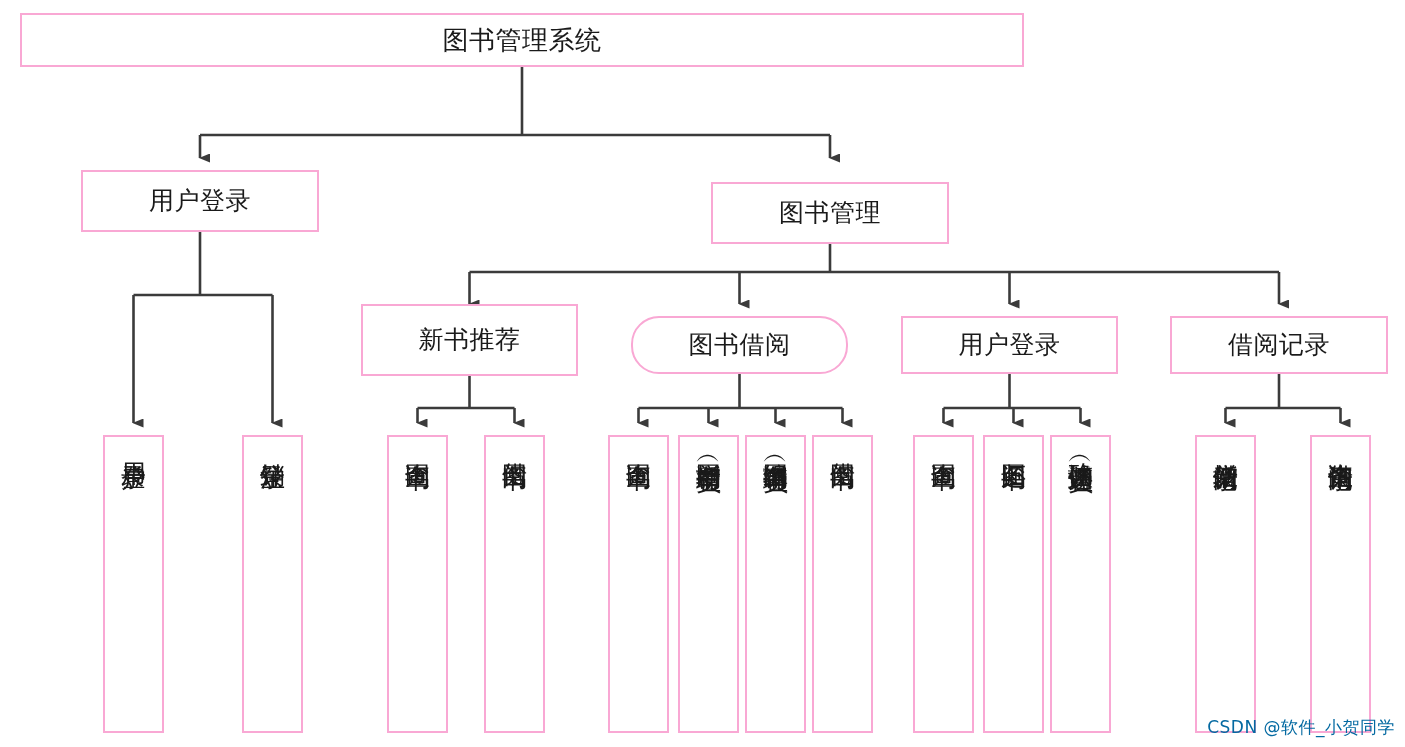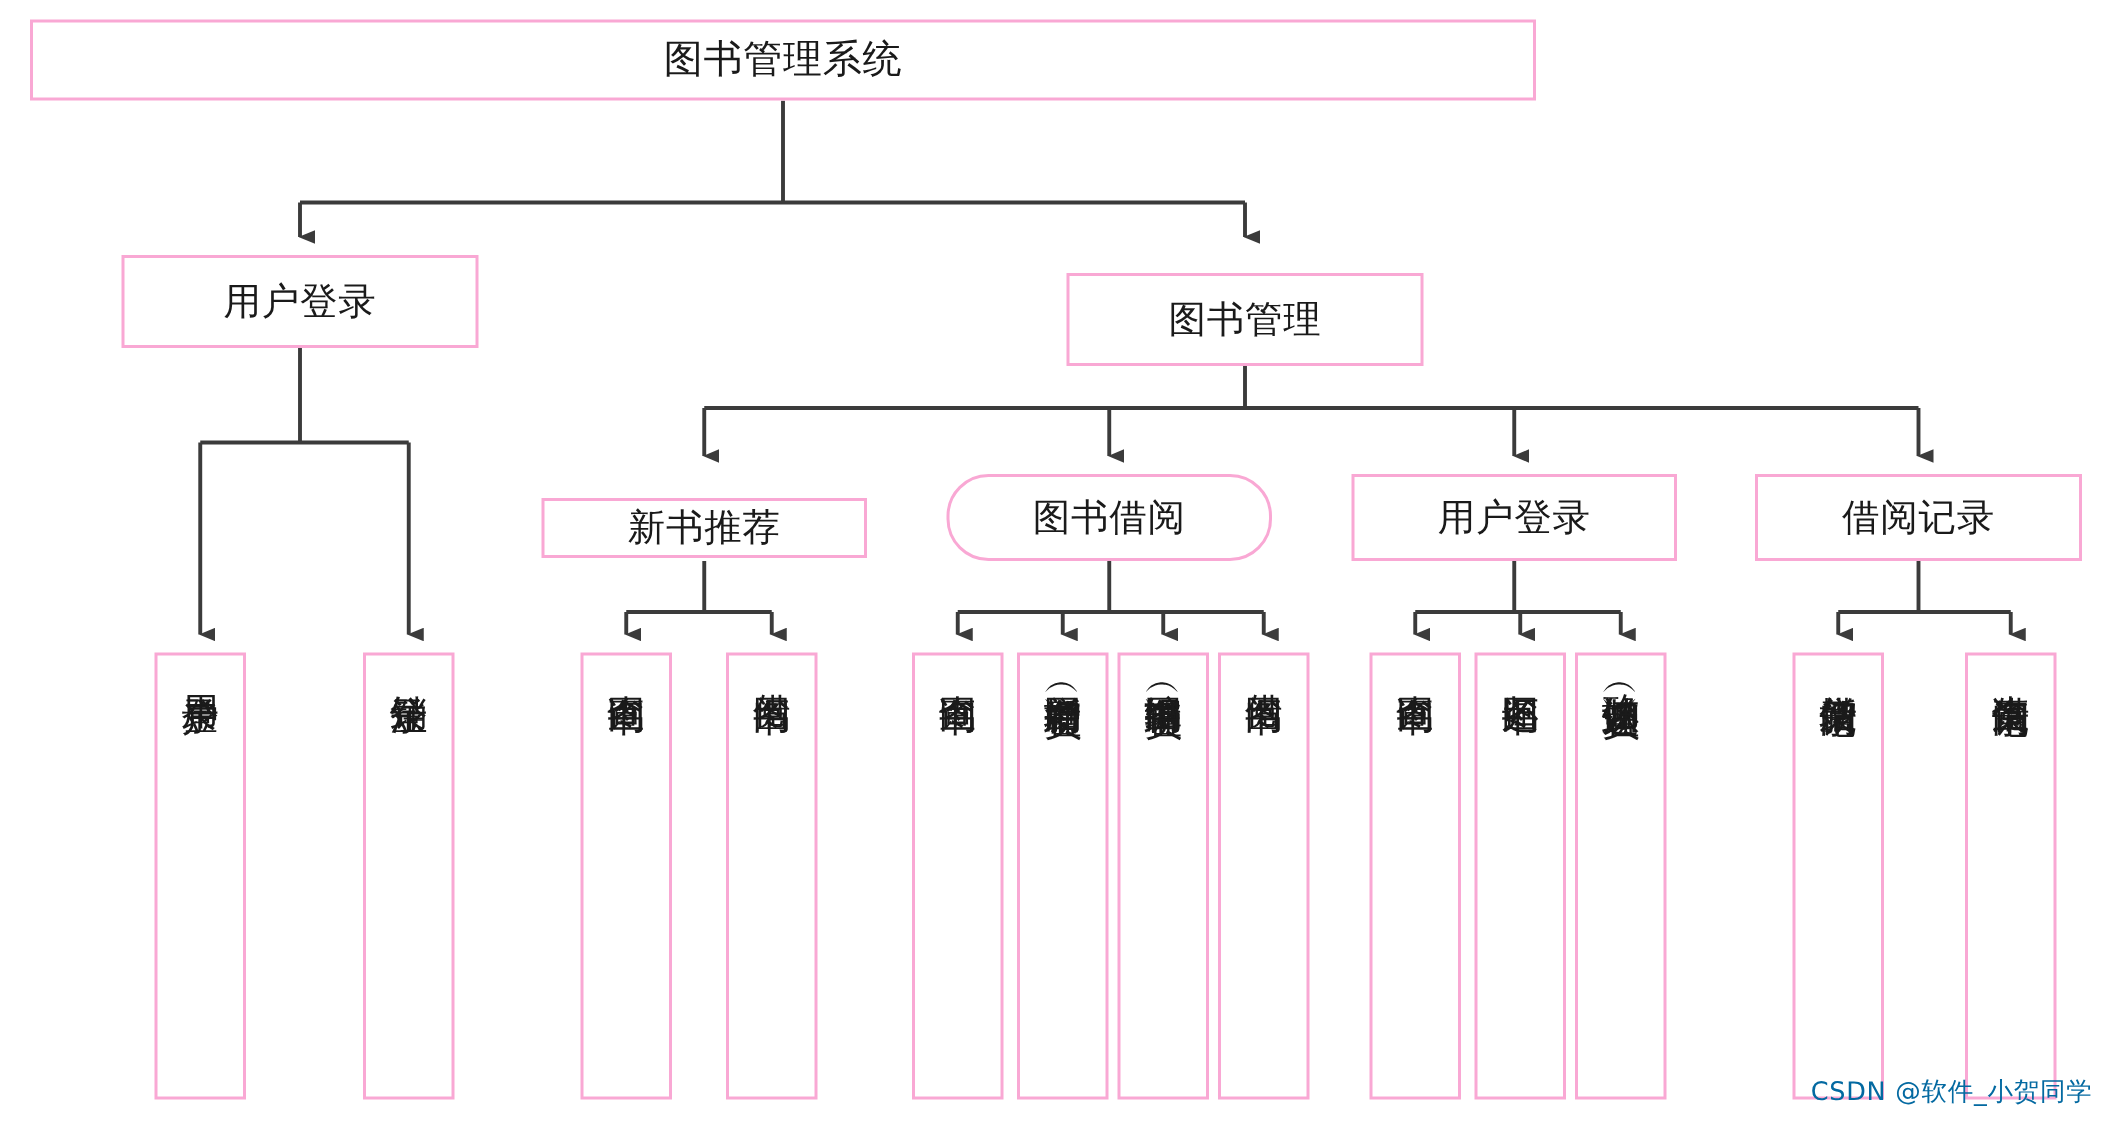--- a/index.html
+++ b/index.html
@@ -130,21 +130,21 @@
   </div>
 
   <div class="node horiz" style="left: 81px; top: 170px; width: 238px; height: 62px;">
     <span class="node-label">用户登录</span>
   </div>
 
   <div class="node horiz" style="left: 711px; top: 170px; width: 238px; height: 62px; margin-top: 12px;">
     <span class="node-label">图书管理</span>
   </div>
 
-  <div class="node horiz" style="left: 361px; top: 332px; width: 217px; height: 40px;">
+  <div class="node horiz" style="left: 361px; top: 304px; width: 217px; height: 72px;">
     <span class="node-label">新书推荐</span>
   </div>
 
   <div class="node horiz" style="left: 631px; top: 316px; width: 217px; height: 58px; border-radius: 28px;">
     <span class="node-label">图书借阅</span>
   </div>
 
   <div class="node horiz" style="left: 901px; top: 316px; width: 217px; height: 58px;">
     <span class="node-label">用户登录</span>
   </div>

